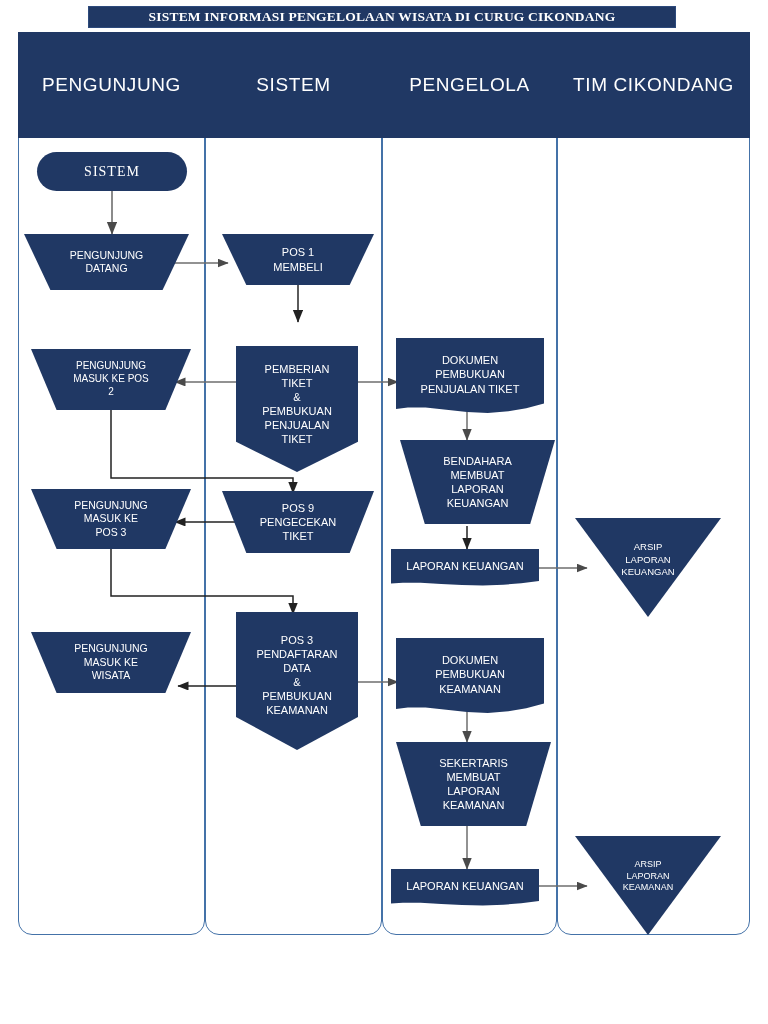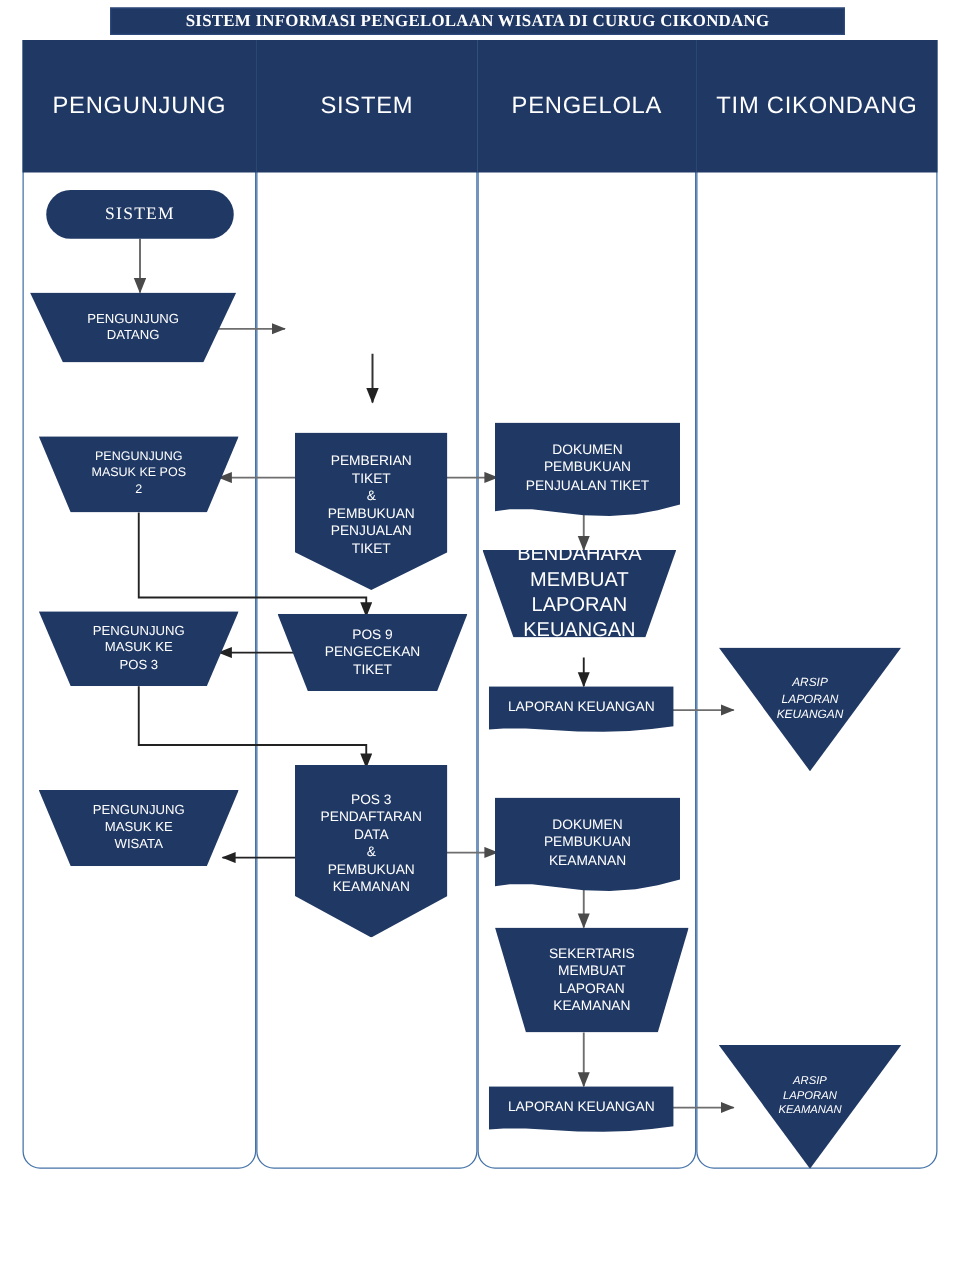--- a/index.html
+++ b/index.html
@@ -100,21 +100,21 @@
   
   .shape-doc {
     clip-path: polygon(0% 0%, 100% 0%, 100% 84%,
       88% 90%, 76% 94%, 62% 96%, 48% 95%, 34% 92%, 20% 89%, 8% 89%, 0% 91%);
   }
   
   .shape-tri {
     clip-path: polygon(0% 0%, 100% 0%, 50% 100%);
     align-items: flex-start;
   }
-  .shape-tri .node-label { padding-top: 16%; font-style: italic; }
+  .shape-tri .node-label { padding-top: 16%; }
 
   
   #connectors {
     position: absolute;
     left: 0; top: 0;
     width: 768px; height: 1024px;
     z-index: 2;
     pointer-events: none;
   }
 </style>
@@ -208,20 +208,24 @@
 MASUK KE
 POS 3</span>
   </div>
 
   <div class="node shape-trap" style="left:31px; top:632px; width:160px; height:61px; font-size:10.5px;">
     <span class="node-label">PENGUNJUNG
 MASUK KE
 WISATA</span>
   </div>
 
+  <div class="node shape-trap" style="left:222px; top:234px; width:152px; height:51px; font-size:11px;">
+    <span class="node-label">POS 1
+MEMBELI</span>
+  </div>
 
   <div class="node shape-penta" style="left:236px; top:322px; width:122px; height:126px; font-size:11px;margin-top:24px;">
     <span class="node-label" style="margin-top:-10px;">PEMBERIAN
 TIKET
 &amp;
 PEMBUKUAN
 PENJUALAN
 TIKET</span>
   </div>
 
@@ -239,21 +243,21 @@
 PEMBUKUAN
 KEAMANAN</span>
   </div>
 
   <div class="node shape-doc" style="left:396px; top:338px; width:148px; height:78px; font-size:11px;">
     <span class="node-label" style="margin-top:-5px;">DOKUMEN
 PEMBUKUAN
 PENJUALAN TIKET</span>
   </div>
 
-  <div class="node shape-trap" style="left:386px; top:440px; width:155px; height:70px; font-size:16px;">
+  <div class="node shape-trap" style="left:400px; top:440px; width:155px; height:84px; font-size:11px;">
     <span class="node-label">BENDAHARA
 MEMBUAT
 LAPORAN
 KEUANGAN</span>
   </div>
 
   <div class="node shape-doc" style="left:391px; top:549px; width:148px; height:38px; font-size:11px;">
     <span class="node-label" style="margin-top:-3px;">LAPORAN KEUANGAN</span>
   </div>
 

